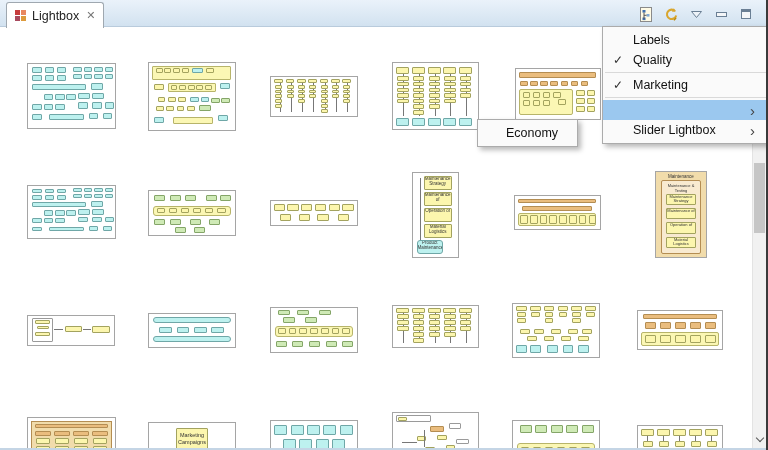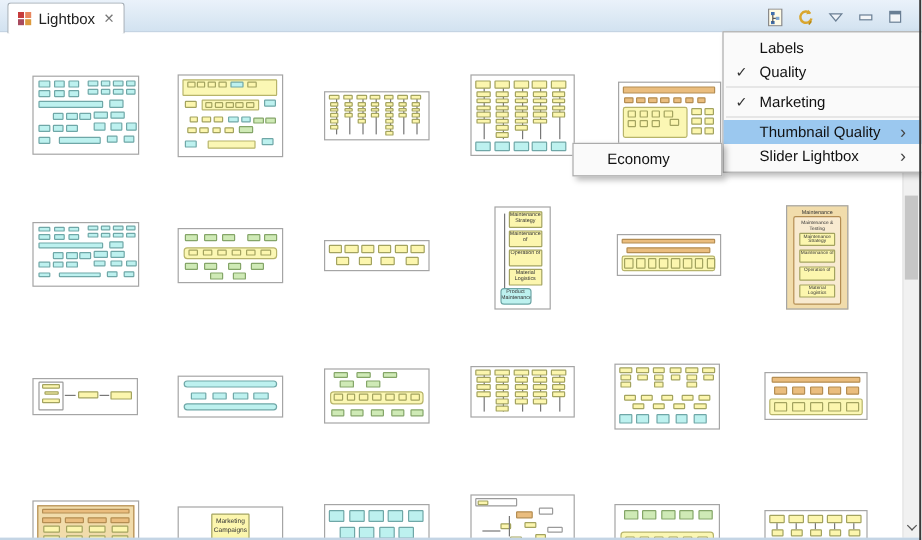--- a/index.html
+++ b/index.html
@@ -582,29 +582,28 @@
         <span class="mi-check">✓</span>
         <span class="mi-label">Quality</span>
       </div>
       <div class="sep"></div>
       <div class="menu-item">
         <span class="mi-check">✓</span>
         <span class="mi-label">Marketing</span>
       </div>
       <div class="sep"></div>
       <div class="menu-item hl">
-        <span class="mi-label">Thumbnail Quality</span>
         <span class="mi-arrow">›</span>
       </div>
       <div class="menu-item">
         <span class="mi-label">Slider Lightbox</span>
         <span class="mi-arrow">›</span>
       </div>
     </div>
-  <div class="menu submenu" id="submenu" style="left: 477px; top: 119px; width: 125px;">
+  <div class="menu submenu" id="submenu" style="left: 477px; top: 119px; width: 101px;">
       <div class="smi">
         <span class="smi-label">Economy</span>
       </div>
     </div>
 
   <div class="edge-bottom"></div>
   <div class="edge-right"></div>
 </div>
 
 </body></html>

